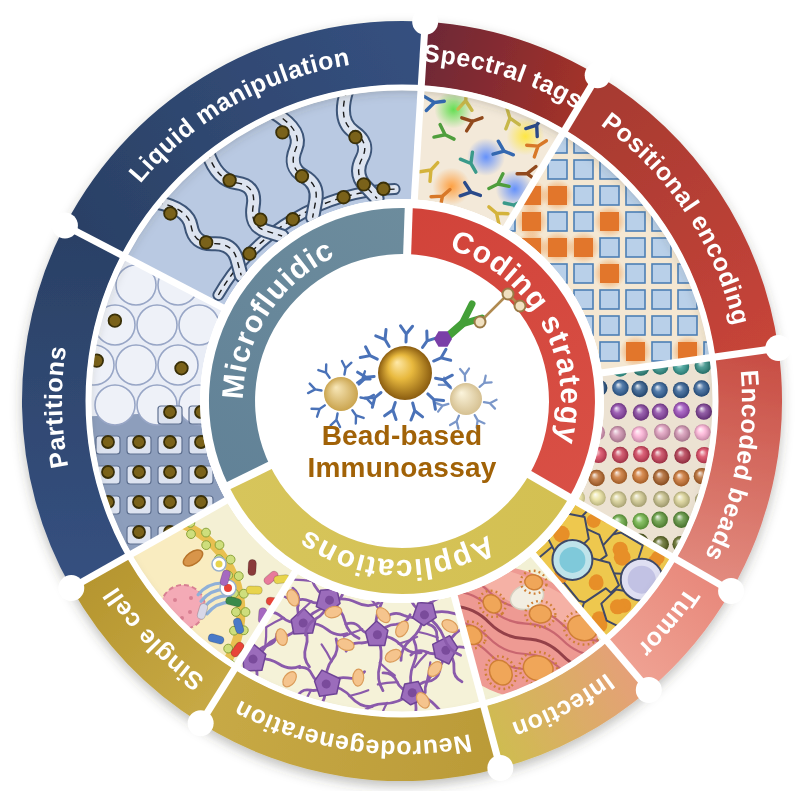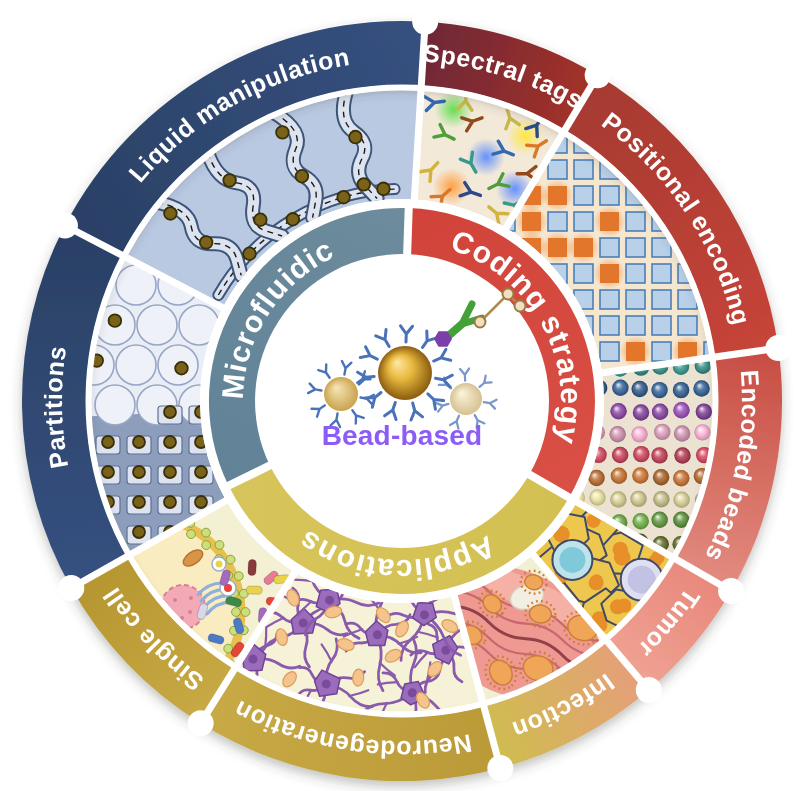--- a/index.html
+++ b/index.html
@@ -1,21 +1,21 @@
 <!DOCTYPE html>
 <html><head>
 <meta charset="utf-8">
 <style>
   html,body{margin:0;padding:0;background:#ffffff;}
   #stage{position:relative;width:806px;height:791px;background:#fff;overflow:hidden;
          font-family:"Liberation Sans",sans-serif;}
   #wheel{position:absolute;left:0;top:0;}
   .center-title{position:absolute;left:242px;top:420px;width:320px;text-align:center;
     font-family:"Liberation Sans",sans-serif;font-weight:bold;font-size:28px;line-height:32px;
-    color:#8b5cf6;letter-spacing:.2px;}
+    color:#a16207;letter-spacing:.2px;}
 </style>
 </head>
 <body>
 
 <div id="stage">
   <svg id="wheel" width="806" height="791" viewBox="0 0 806 791">
       <defs>
         <radialGradient id="goldMain" fx="0.35" fy="0.3">
           <stop offset="0" stop-color="#ffe9a8" stop-opacity="1"></stop>
           <stop offset="0.45" stop-color="#e8b93e" stop-opacity="1"></stop>
@@ -873,14 +873,15 @@
           <line x1="480" y1="322" x2="508" y2="294" stroke="#b08a50" stroke-width="2.5"></line>
           <line x1="508" y1="294" x2="520" y2="306" stroke="#b08a50" stroke-width="2.5"></line>
           <circle cx="480" cy="322" r="5.5" fill="#f0e0c0" stroke="#9a7a46" stroke-width="2"></circle>
           <circle cx="508" cy="294" r="5.5" fill="#f0e0c0" stroke="#9a7a46" stroke-width="2"></circle>
           <circle cx="520" cy="306" r="5.5" fill="#f0e0c0" stroke="#9a7a46" stroke-width="2"></circle>
         </g>
       </g>
     </svg>
   <div class="center-title">
     <div>Bead-based</div>
+    <div>Immunoassay</div>
   </div>
 </div>
 
 </body></html>

